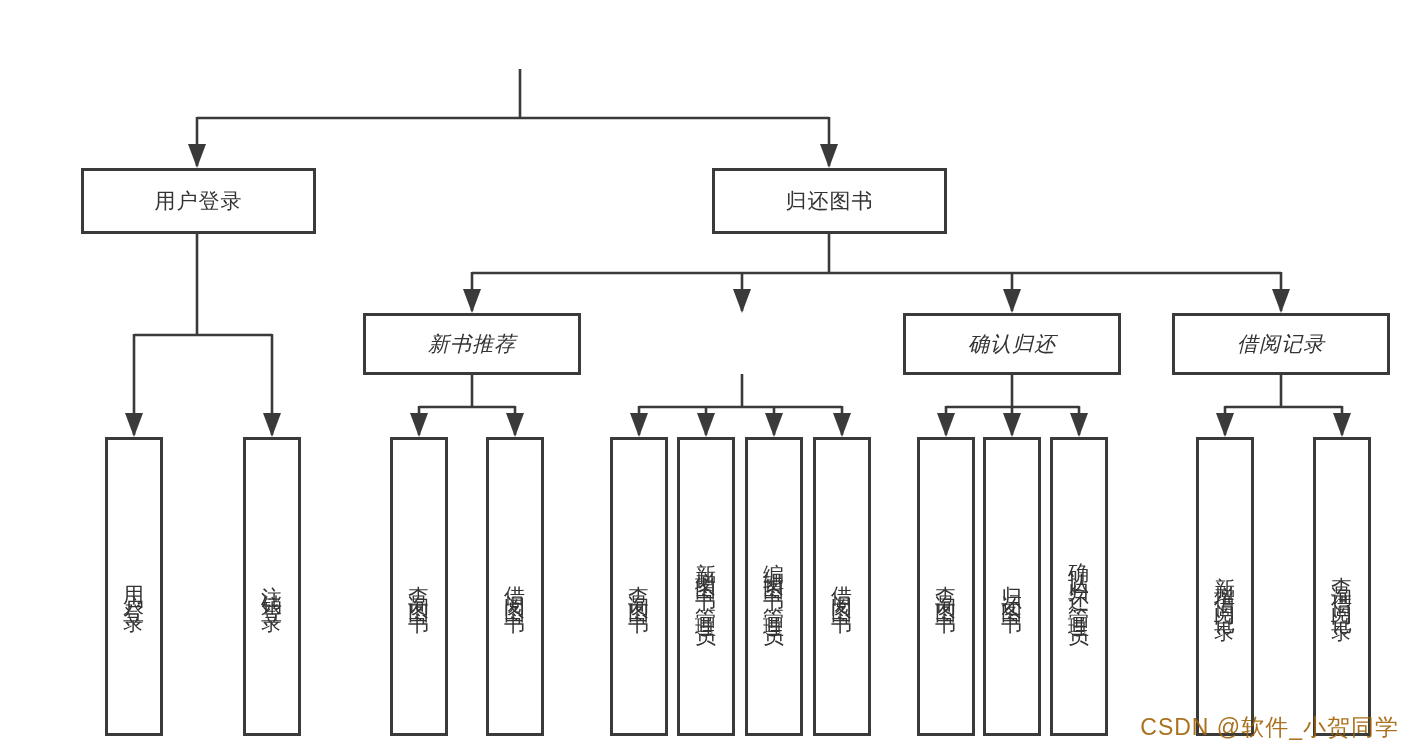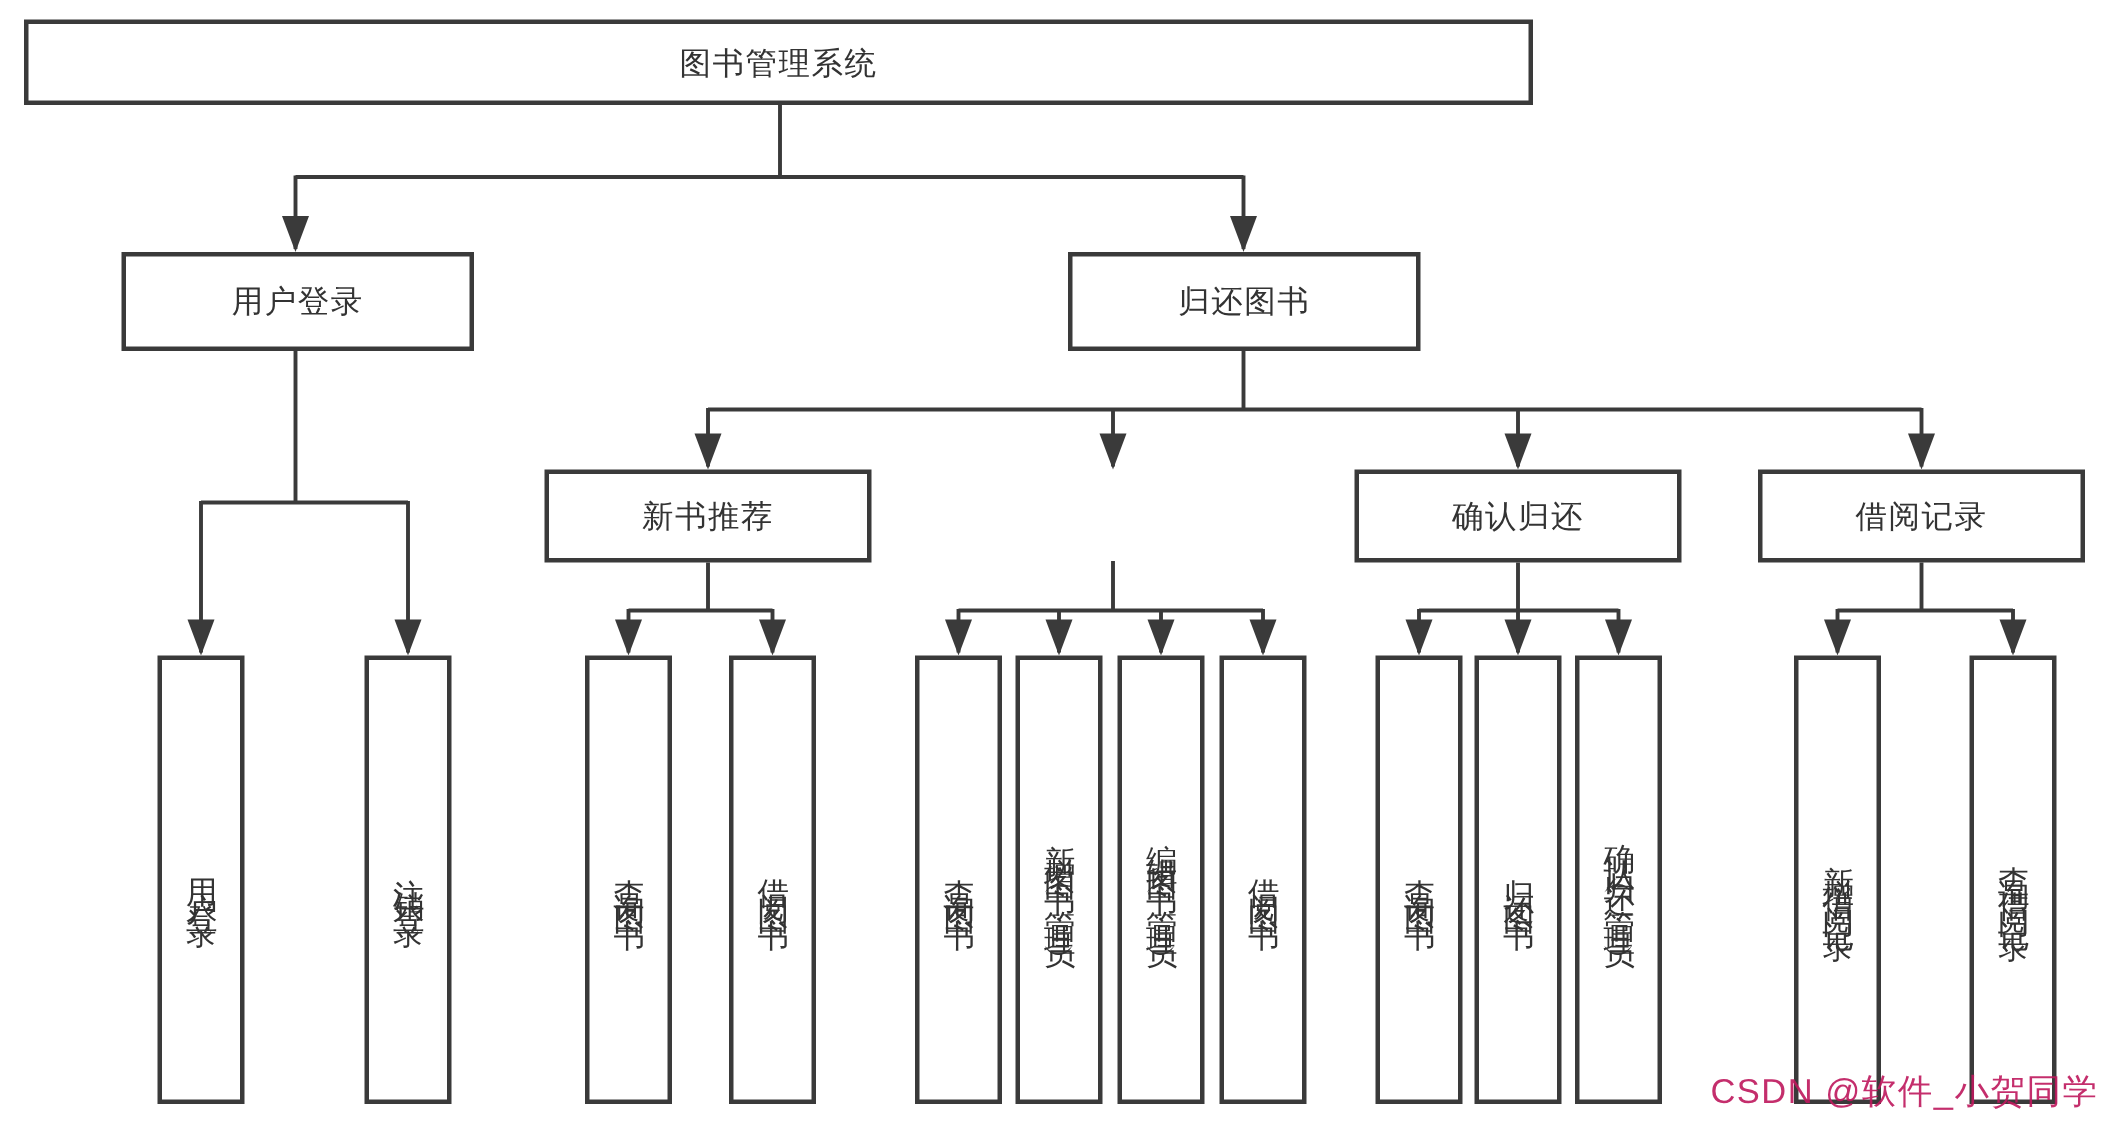--- a/index.html
+++ b/index.html
@@ -20,35 +20,35 @@
     display: flex;
     align-items: center;
     justify-content: center;
     color: #333333;
     font-size: 21px;
     letter-spacing: 1px;
     z-index: 2;
   }
   .node.h-root { left: 16px; top: 13px; width: 1006px; height: 57px; }
   .node.h-lvl2 { top: 168px; width: 235px; height: 66px; }
-  .node.h-lvl3 { top: 313px; width: 218px; height: 62px; }
+  .node.h-lvl3 { top: 313px; width: 218px; height: 62px; font-style: italic; }
   .node.v { top: 437px; width: 58px; height: 299px; }
   .node.v span {
     writing-mode: vertical-rl;
     font-size: 21px;
     letter-spacing: 9px;
     line-height: 1;
     color: #333333;
   }
   #watermark {
     position: absolute;
     top: 712px;
     right: 6px;
     font-size: 23px;
-    color: #be185d;
+    color: #a16207;
     opacity: 0.9;
     z-index: 5;
     letter-spacing: 1px;
     white-space: nowrap;
   }
 </style>
 </head>
 <body>
 
 <div id="stage">
@@ -119,23 +119,20 @@
 
       <polygon points="937,413 955,413 946,437"></polygon>
       <polygon points="1003,413 1021,413 1012,437"></polygon>
       <polygon points="1070,413 1088,413 1079,437"></polygon>
 
       <polygon points="1216,413 1234,413 1225,437"></polygon>
       <polygon points="1333,413 1351,413 1342,437"></polygon>
     </g>
   </svg>
 
-  <div class="node h-root">
-    <span>图书管理系统</span>
-  </div>
 
   <div class="node h-lvl2" style="left:81px">
     <span>用户登录</span>
   </div>
   <div class="node h-lvl2" style="left:712px">
     <span>归还图书</span>
   </div>
 
   <div class="node h-lvl3" style="left:363px">
     <span>新书推荐</span>

